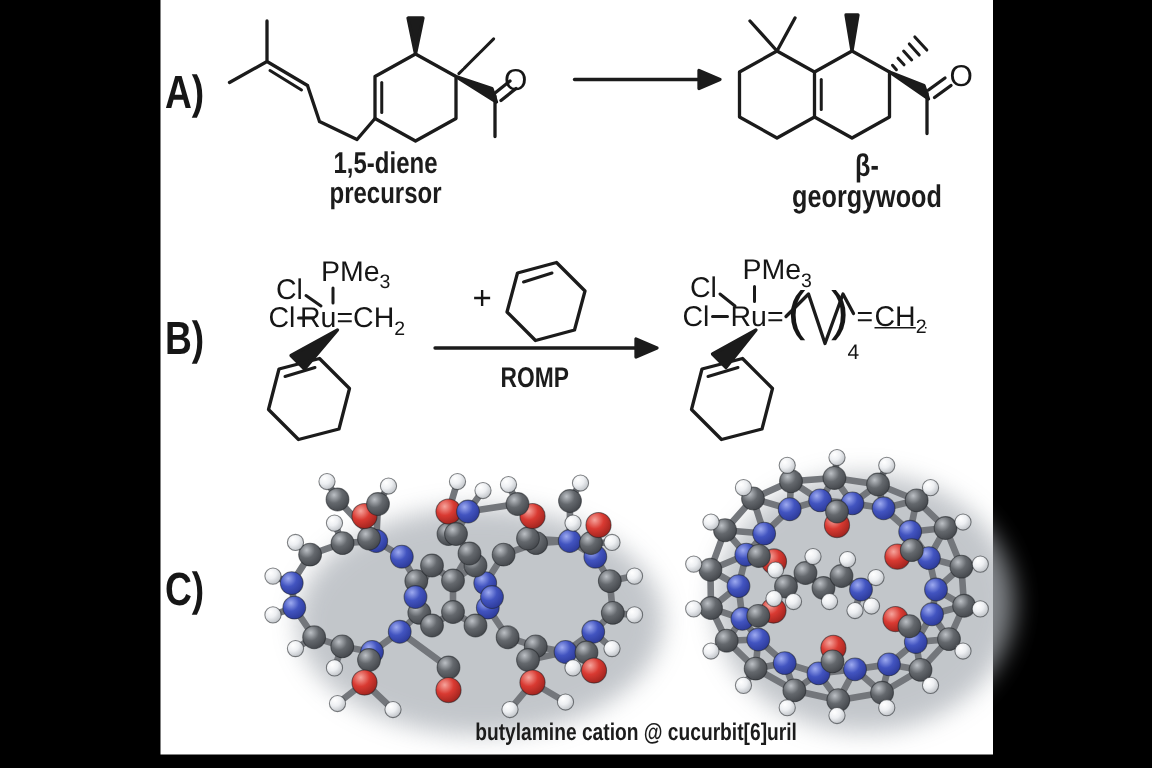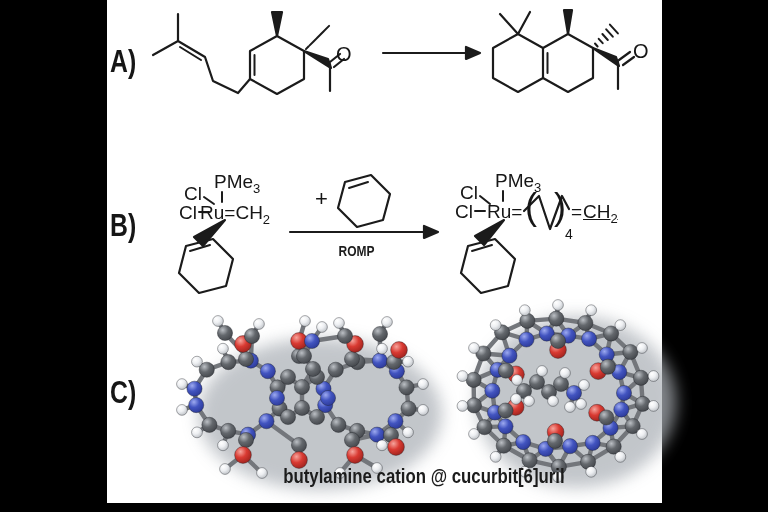--- a/index.html
+++ b/index.html
@@ -459,34 +459,36 @@
       <circle cx="565" cy="373" r="5.4" fill="url(#gH)" stroke="rgba(30,32,36,.55)" stroke-width="0.7"></circle>
       <circle cx="584" cy="385" r="5.4" fill="url(#gH)" stroke="rgba(30,32,36,.55)" stroke-width="0.7"></circle>
       <circle cx="581" cy="404" r="5.4" fill="url(#gH)" stroke="rgba(30,32,36,.55)" stroke-width="0.7"></circle>
       <circle cx="570" cy="407" r="5.4" fill="url(#gH)" stroke="rgba(30,32,36,.55)" stroke-width="0.7"></circle>
       <circle cx="516" cy="399" r="5.4" fill="url(#gH)" stroke="rgba(30,32,36,.55)" stroke-width="0.7"></circle>
     </svg>
 
   <span class="t plabel" style="left:110px;top:46px;"><span class="cond">A)</span></span>
   <span class="t" style="left:336px;top:44px;font-size:20px;">O</span>
   <span class="t" style="left:633px;top:41px;font-size:20px;">O</span>
+  <div class="capwrap" style="left:172px;top:99px;width:170px;font-size:20px;"><span class="condc">1,5-diene precursor</span></div>
+  <div class="capwrap" style="left:508px;top:100px;width:140px;font-size:21px;"><span class="condc">β-georgywood</span></div>
 
   <span class="t plabel" style="left:110px;top:210px;"><span class="cond">B)</span></span>
   <span class="t" style="left:184px;top:184px;">Cl</span>
   <span class="t" style="left:214px;top:172px;"><span>PMe</span><span class="sub">3</span></span>
   <span class="t" style="left:179px;top:203px;">Cl</span>
   <span class="t" style="left:200px;top:203px;"><span>Ru</span><span>=</span><span>CH</span><span class="sub">2</span></span>
   <span class="t plus" style="left:315px;top:188px;">+</span>
-  <div class="capwrap" style="left:321px;top:243px;width:70px;font-size:15px;"><span class="condc">ROMP</span></div>
+  <div class="capwrap" style="left:321px;top:243px;width:70px;font-size:19px;"><span class="condc">ROMP</span></div>
 
   <span class="t" style="left:460px;top:183px;">Cl</span>
   <span class="t" style="left:495px;top:171px;"><span>PMe</span><span class="sub">3</span></span>
   <span class="t" style="left:455px;top:202px;">Cl</span>
   <span class="t" style="left:487px;top:202px;text-align:center;"><span>Ru</span><span>=</span></span>
   <span class="t paren" style="left:525px;top:189px;">(</span>
   <span class="t paren" style="left:554px;top:189px;">)</span>
   <span class="t" style="left:565px;top:227px;font-size:14px;">4</span>
   <span class="t" style="left:571px;top:202px;">=</span>
   <span class="t" style="left:583px;top:202px;text-decoration:underline;"><span>CH</span><span class="sub">2</span></span>
 
   <span class="t plabel" style="left:110px;top:377px;"><span class="cond">C)</span></span>
-  <div class="capwrap" style="left:244px;top:465px;width:360px;font-size:21px;"><span class="condc">butylamine cation @ cucurbit[6]uril</span></div>
+  <div class="capwrap" style="left:244px;top:481px;width:360px;font-size:16px;"><span class="condc">butylamine cation @ cucurbit[6]uril</span></div>
 </div>
 
 </body></html>

